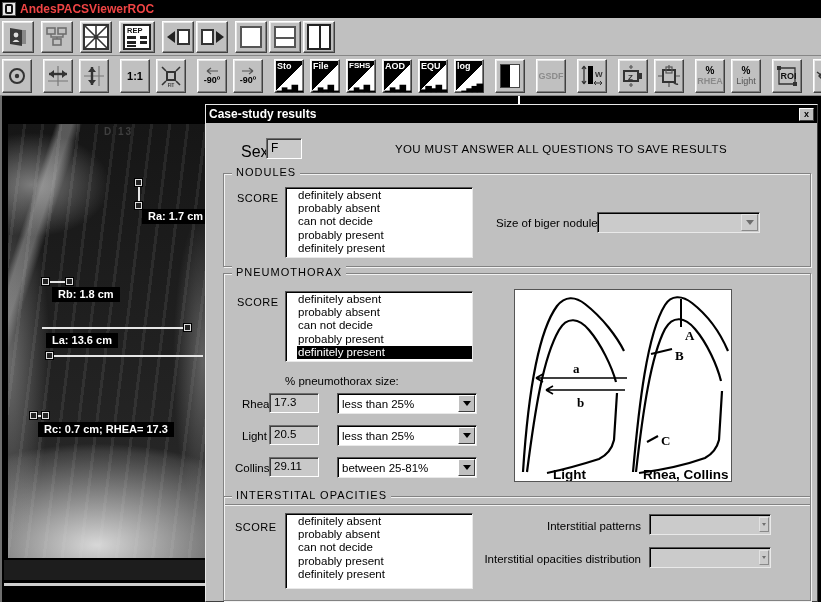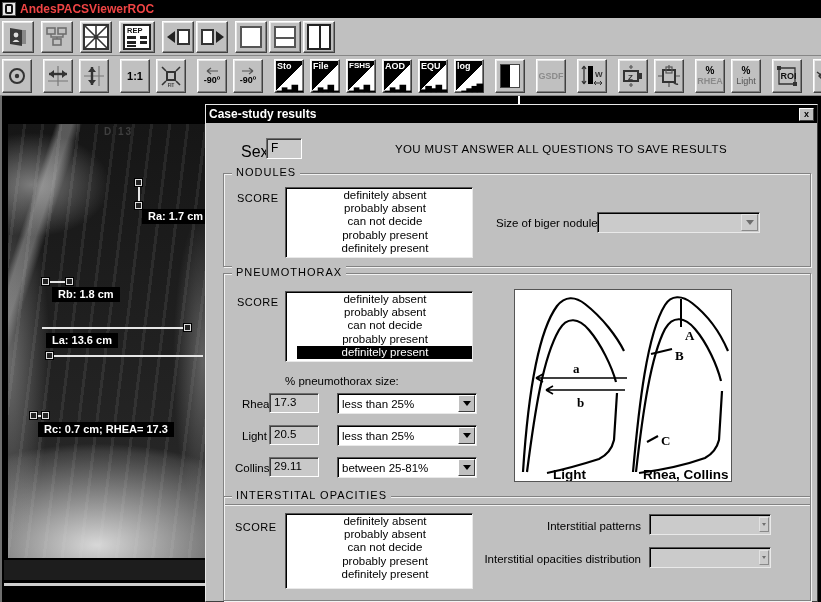--- a/index.html
+++ b/index.html
@@ -75,21 +75,21 @@
   .lbl { font-size:16px; color:#000; position:absolute; white-space:nowrap; }
 
   .field { position:absolute; background:#c9c9c9; border:1px solid; border-color:#6d6d6d #fff #fff #6d6d6d;
            box-shadow:inset 1px 1px 0 #3c3c3c; font-size:12px; padding:2px 4px; color:#000; }
 
   .groupbox { position:absolute; border:1px solid #828282; box-shadow:1px 1px 0 #f2f2f2, inset 1px 1px 0 #f2f2f2; }
   .groupbox > .legend { position:absolute; top:-8px; left:8px; background:#c0c0c0; padding:0 4px;
                         font-size:11px; letter-spacing:1px; color:#000; }
 
   .listbox { position:absolute; background:#fff; border:1px solid; border-color:#545454 #e9e9e9 #e9e9e9 #545454;
-             box-shadow:inset 1px 1px 0 #000; overflow:hidden; padding:1px 0 0 11px;text-align:center; }
+             box-shadow:inset 1px 1px 0 #000; overflow:hidden; padding:1px 0 0 11px; }
   .lb-item { font-size:11.5px; line-height:13.2px; color:#000; white-space:nowrap; padding-left:1px; }
   .lb-item.selected { background:#000; color:#fff; }
 
   .combo { position:absolute; height:21px; background:#fff; border:1px solid; border-color:#545454 #e9e9e9 #e9e9e9 #545454;
            box-shadow:inset 1px 1px 0 #000; display:flex; align-items:center; }
   .combo .val { flex:1; font-size:11.5px; padding:0 4px; color:#000; white-space:nowrap; overflow:hidden; }
   .combo .arrowbtn { width:17px; height:17px; margin-right:1px; background:#c0c0c0; border:1px solid;
            border-color:#fff #404040 #404040 #fff; display:flex; align-items:center; justify-content:center; }
   .combo .arrowbtn .tri { border-left:4px solid transparent; border-right:4px solid transparent; border-top:5px solid #000; }
   .combo.ghost { background:#cbcbcb; }

